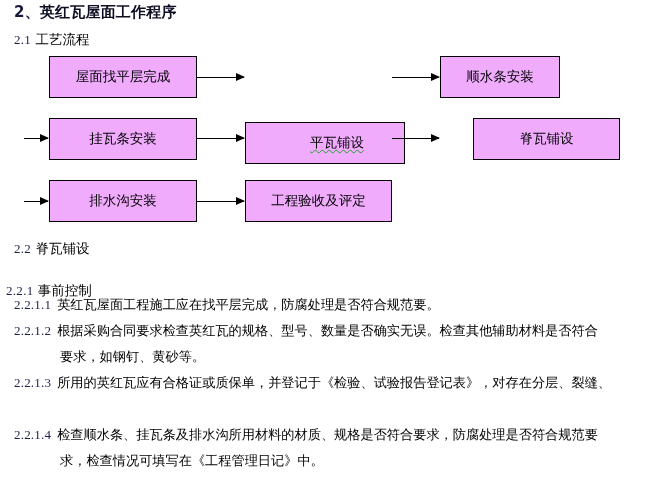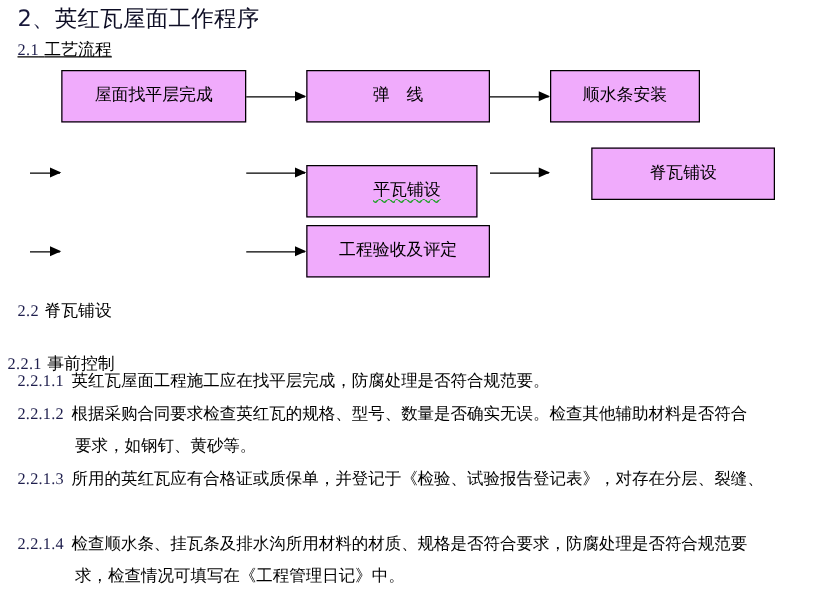--- a/index.html
+++ b/index.html
@@ -21,22 +21,22 @@
     width: 659px;
     height: 480px;
     background: #ffffff;
   }
 
   
   .doc-heading {
     position: absolute;
     left: 14px;
     top: 3px;
-    font-size: 18px;
-    font-weight: normal;
+    font-size: 15px;
+    font-weight: bold;
     letter-spacing: 0.2px;
     white-space: nowrap;
     color: #0d0d24;
   }
   .doc-heading .num { color: #18183a; }
 
   
   .sec-line {
     position: absolute;
     white-space: nowrap;
@@ -125,50 +125,53 @@
 </style>
 </head>
 <body>
 
 <div class="page">
 
   <div class="doc-heading">
     <span class="num">2、</span><span>英红瓦屋面工作程序</span>
   </div>
 
-  <div class="sec-line" style="left:14px; top:31px;text-decoration:underline;">
+  <div class="sec-line" style="left:14px; top:31px;">
     <span class="num">2.1</span>
     <span class="txt">工艺流程</span>
   </div>
 
   <div class="flow">
 
     <div class="fbox" style="left:49px; top:56px; width:148px; height:42px;">
       <span class="lbl">屋面找平层完成</span>
     </div>
     <div class="arrow" style="left:197px; top:77px; width:47px;"></div>
-    <div class="fbox" style="left:245px; top:56px; width:147px; height:42px;">
-      <span class="lbl">弹　线</span>
-    </div>
     <div class="arrow" style="left:392px; top:77px; width:47px;"></div>
     <div class="fbox" style="left:440px; top:56px; width:120px; height:42px;">
       <span class="lbl">顺水条安装</span>
     </div>
 
     <div class="arrow" style="left:24px; top:138px; width:24px;"></div>
+    <div class="fbox" style="left:49px; top:118px; width:148px; height:42px;">
+      <span class="lbl">挂瓦条安装</span>
+    </div>
     <div class="arrow" style="left:197px; top:138px; width:47px;"></div>
-    <div class="fbox" style="left:245px; top:132px; width:137px; height:42px;padding-left:24px;">
+    <div class="fbox" style="left:245px; top:122px; width:160px; height:42px;padding-left:24px;">
       <span class="lbl spell">平瓦铺设</span>
     </div>
     <div class="arrow" style="left:392px; top:138px; width:47px;"></div>
     <div class="fbox" style="left:440px; top:118px; width:147px; height:42px;margin-left:33px;">
       <span class="lbl">脊瓦铺设</span>
     </div>
 
     <div class="arrow" style="left:24px; top:201px; width:24px;"></div>
+    <div class="fbox" style="left:49px; top:180px; width:148px; height:42px;">
+      <span class="lbl">排水沟安装</span>
+    </div>
     <div class="arrow" style="left:197px; top:201px; width:47px;"></div>
     <div class="fbox" style="left:245px; top:180px; width:147px; height:42px;">
       <span class="lbl">工程验收及评定</span>
     </div>
   </div>
 
   <div class="sec-line" style="left:14px; top:240px;">
     <span class="num">2.2</span>
     <span class="txt">脊瓦铺设</span>
   </div>

